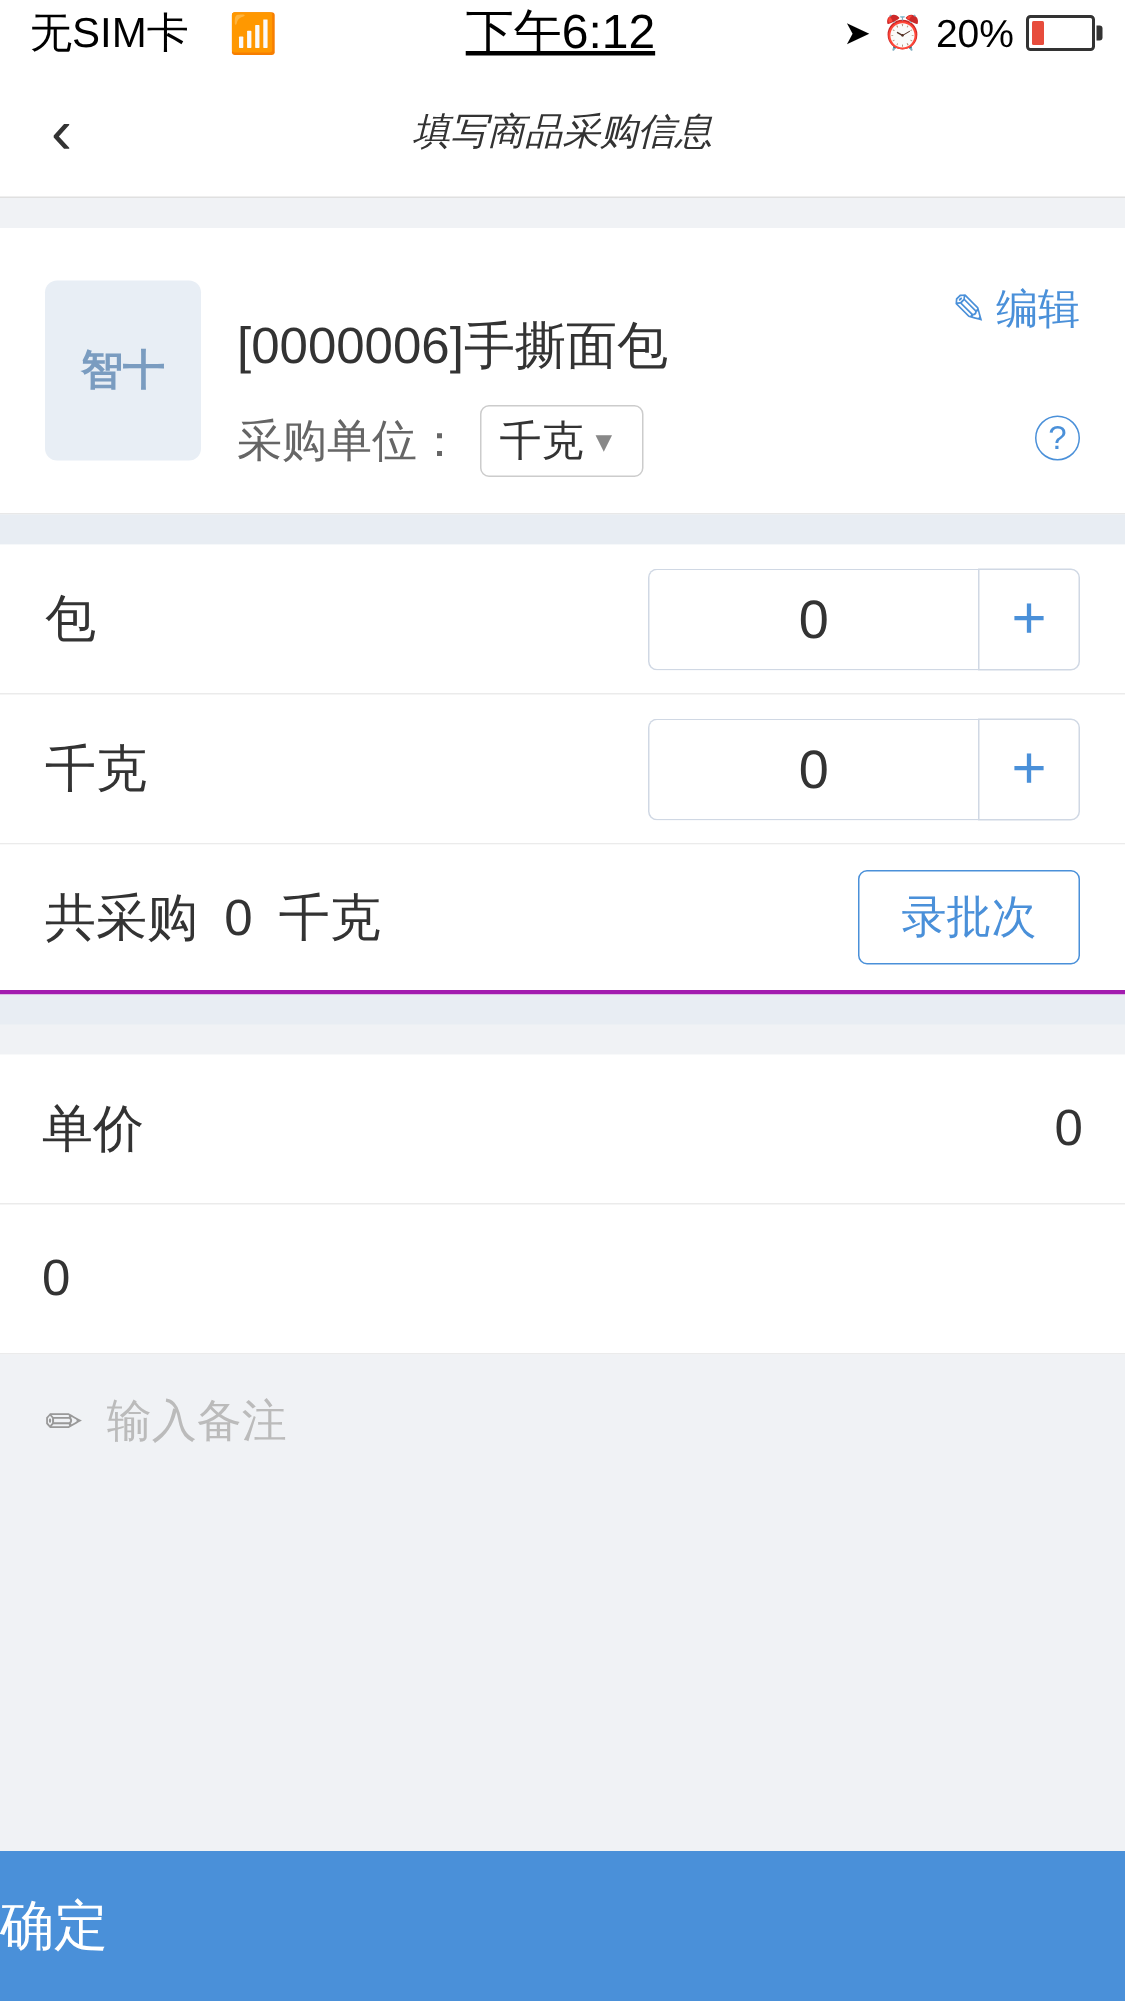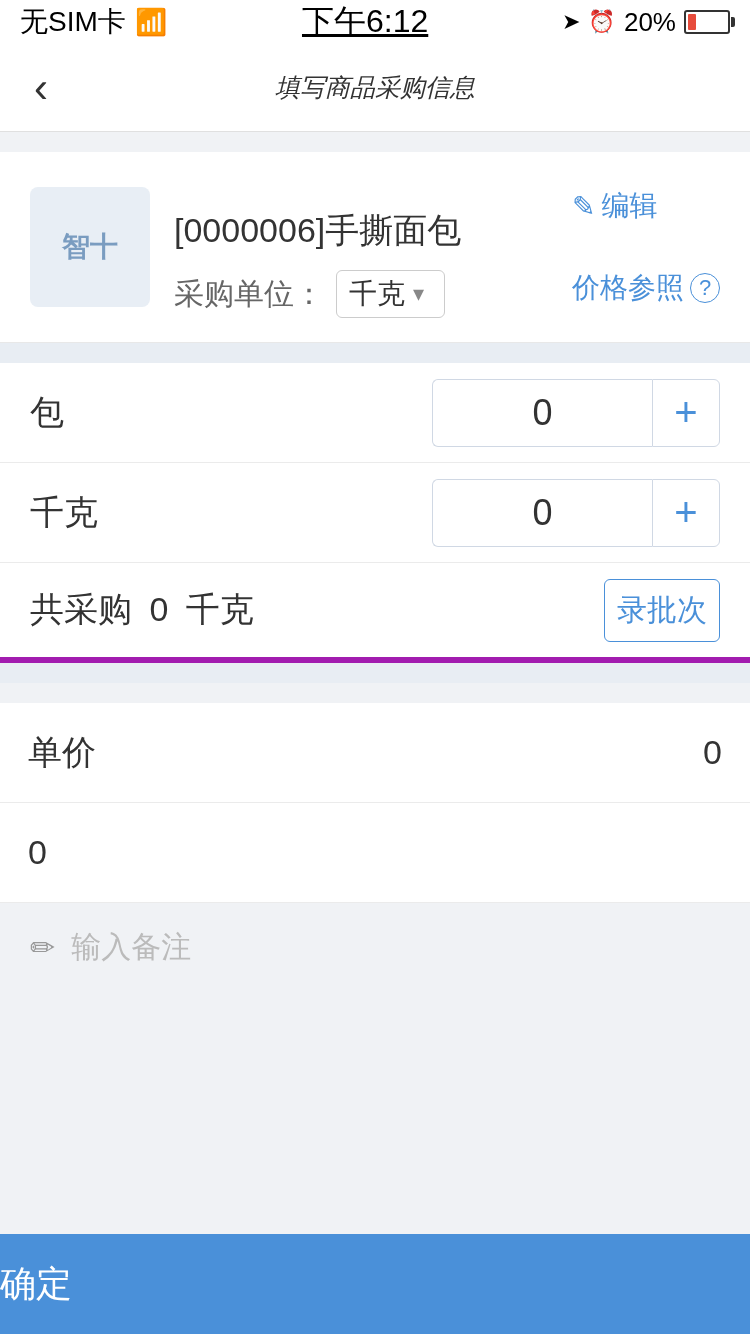--- a/index.html
+++ b/index.html
@@ -18,21 +18,21 @@
       width: 100%;
       height: 44px;
       background: #fff;
       display: flex;
       align-items: center;
       justify-content: space-between;
       padding: 0 20px;
       font-size: 28px;
       color: #000;
     }
-    .status-bar-left { display: flex; align-items: center; gap: 10px; }
+    .status-bar-left { display: flex; align-items: center; gap: 27px; }
     .status-bar-center { font-size: 32px; font-weight: 500; text-decoration: underline; }
     .status-bar-right { display: flex; align-items: center; gap: 8px; font-size: 26px; }
     .battery-icon {
       display: inline-flex; align-items: center;
       border: 2px solid #333; border-radius: 3px;
       width: 46px; height: 24px; position: relative; padding: 2px;
     }
     .battery-icon::after {
       content: '';
       position: absolute; right: -7px; top: 50%; transform: translateY(-50%);
@@ -66,21 +66,21 @@
     .product-card {
       background: #fff;
       padding: 24px 30px;
       display: flex;
       align-items: center;
       gap: 24px;
       border-bottom: 1px solid #e8e8e8;
       margin-top: 20px;
     }
     .product-image {
-      width: 120px; height: 120px;
+      width: 104px; height: 120px;
       background: #e8eef5;
       border-radius: 8px;
       display: flex; align-items: center; justify-content: center;
       flex-shrink: 0;
       color: #7a9cc0;
       font-size: 48px;
     }
     .product-info { flex: 1; margin-top: 32px; }
     .product-name {
       font-size: 34px; color: #333; font-weight: 500; margin-bottom: 16px;
@@ -155,29 +155,29 @@
       font-size: 40px; color: #4a90d9;
       cursor: pointer;
     }
 
     
     .total-row {
       background: #fff;
       display: flex; align-items: center;
       padding: 0 30px;
       height: 100px;
-      border-bottom: 6px solid #a21caf;
+      border-bottom: 3px solid #a21caf;
     }
     .total-label {
       font-size: 34px; color: #333; flex: 1;
     }
     .batch-btn {
       border: 1px solid #4a90d9;
       border-radius: 6px;
-      padding: 10px 12px;
+      padding: 10px 28px;
       font-size: 30px;
       color: #4a90d9;
       background: #fff;
       cursor: pointer;
     }
 
     
     .price-section {
       background: #fff;
       margin-top: 20px;
@@ -261,21 +261,20 @@
         <span class="unit-dropdown-arrow">▾</span>
       </div>
     </div>
   </div>
   <div class="product-right">
     <div class="product-edit">
       <span>✎</span>
       <span>编辑</span>
     </div>
     <div class="price-ref">
-      <span>价格参照</span>
       <span style="border:1px solid #4a90d9;border-radius:50%;width:30px;height:30px;display:inline-flex;align-items:center;justify-content:center;font-size:22px;">?</span>
     </div>
   </div>
 </div>
 
 <div class="section-divider"></div>
 
 <div class="input-section">
 
   <div class="input-row">

